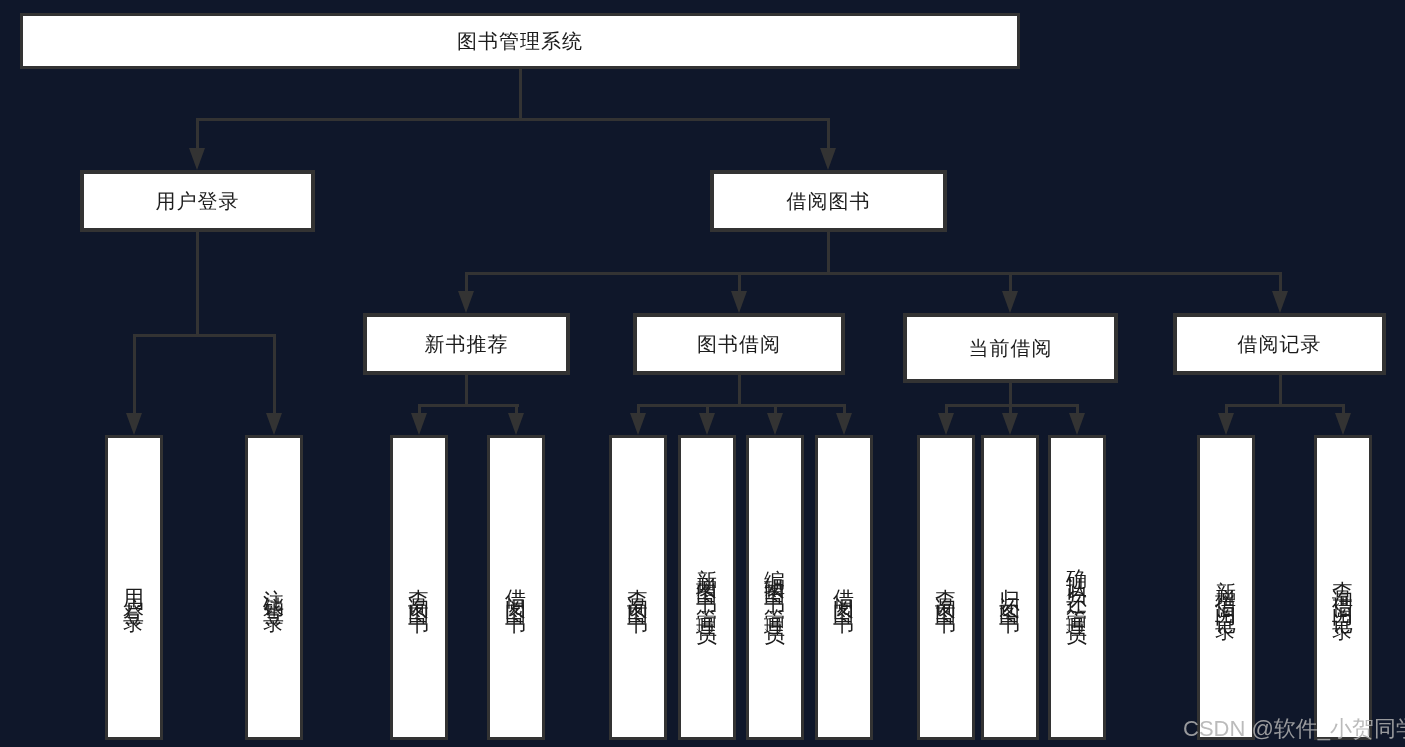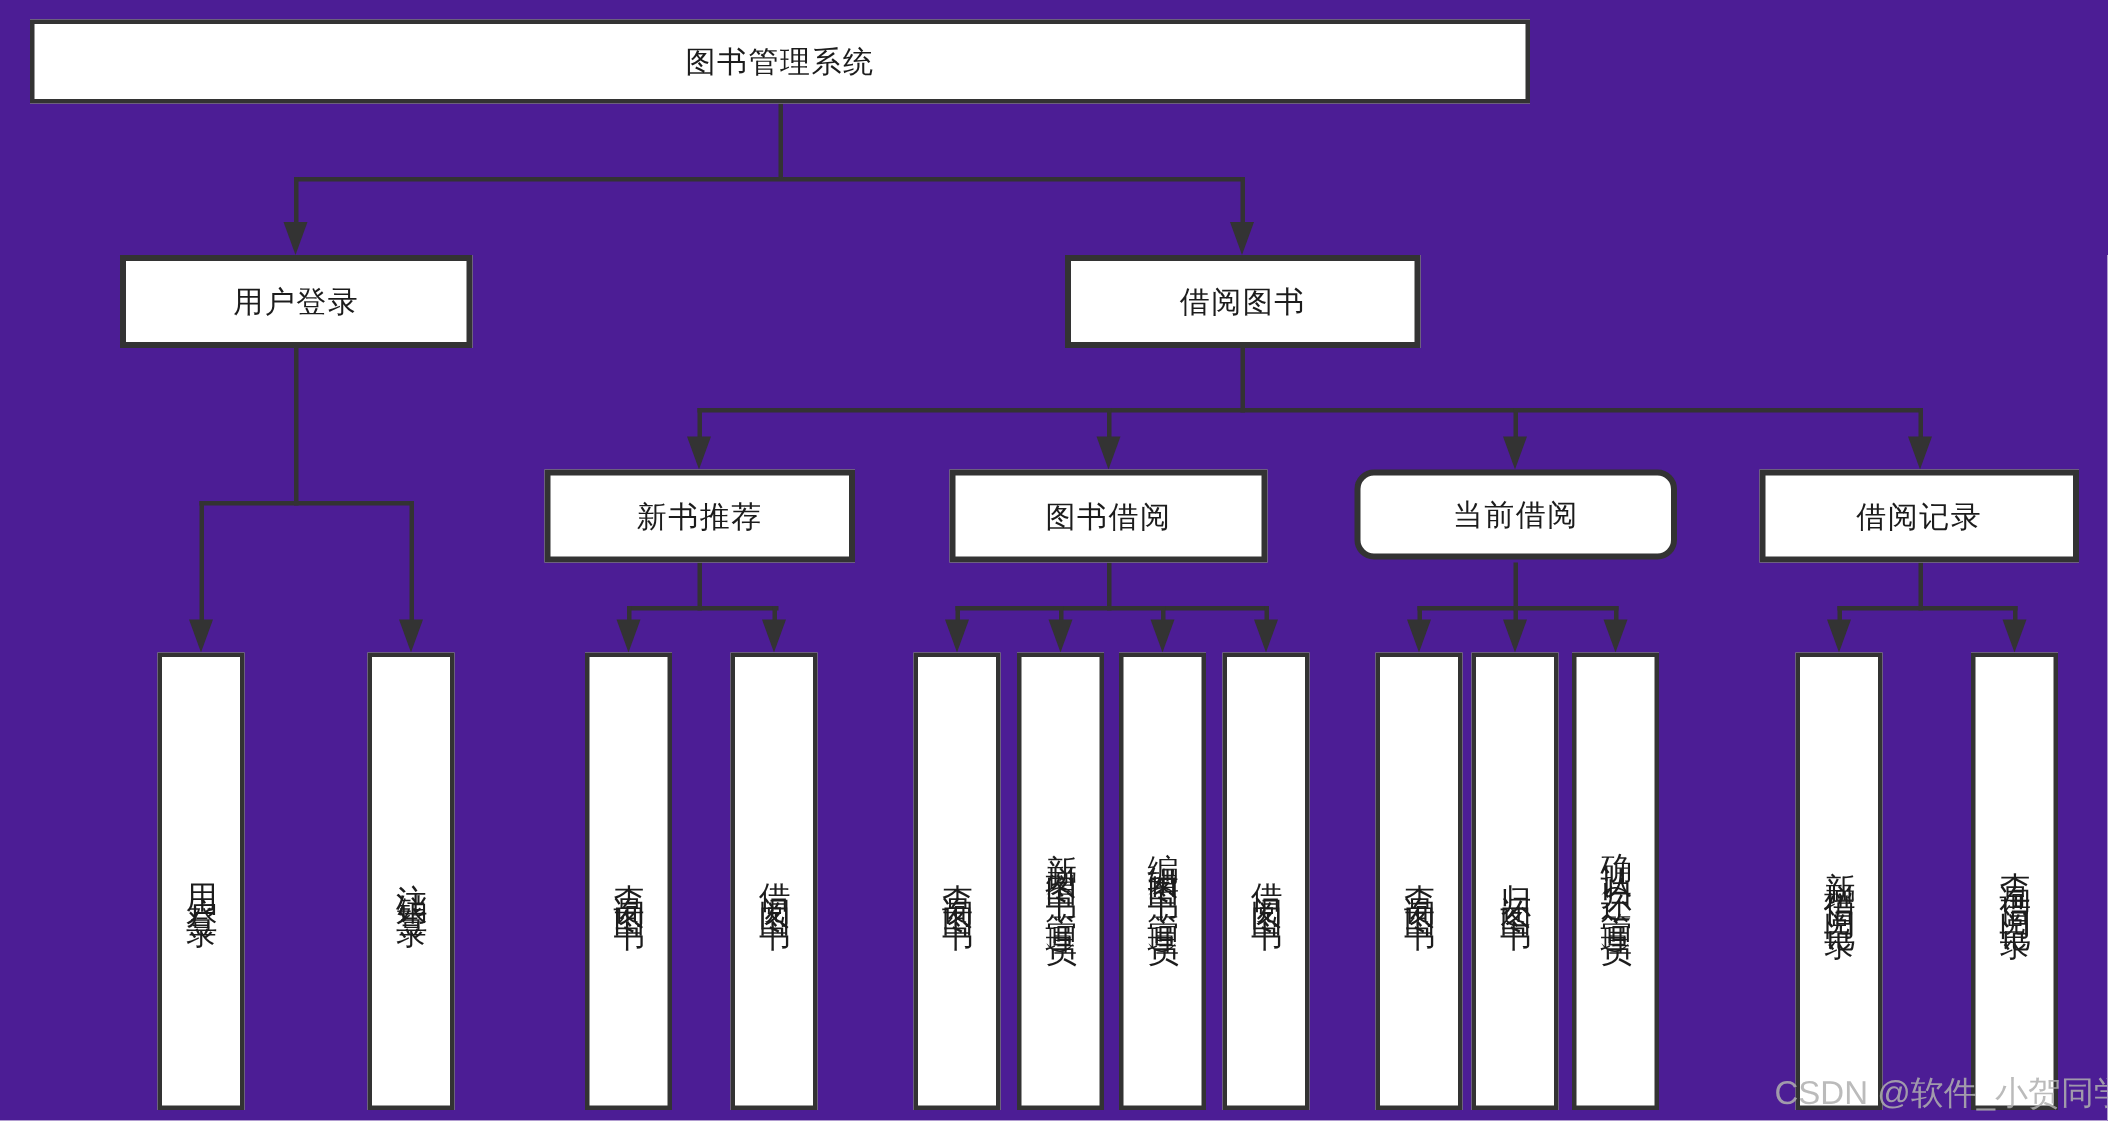--- a/index.html
+++ b/index.html
@@ -5,21 +5,21 @@
   html, body {
     margin: 0;
     padding: 0;
     background: #ffffff;
     font-family: "Liberation Sans", "DejaVu Sans", sans-serif;
   }
   #canvas {
     position: relative;
     width: 1405px;
     height: 747px;
-    background: #4c1d95;
+    background: #0f172a;
     overflow: hidden;
   }
   .box {
     position: absolute;
     box-sizing: border-box;
     background: #ffffff;
     border: 3px solid #333333;
     display: flex;
     align-items: center;
     justify-content: center;
@@ -123,21 +123,21 @@
   <div class="arrow-down" style="left:1002px; top:291px;"></div>
   <div class="vline" style="left:1279px; top:272px; height:21px;"></div>
   <div class="arrow-down" style="left:1272px; top:291px;"></div>
 
   <div class="box lv2" style="left:633px; top:313px; width:212px; height:62px;">
     <span>图书借阅</span>
   </div>
   <div class="box lv2" style="left:363px; top:313px; width:207px; height:62px;">
     <span>新书推荐</span>
   </div>
-  <div class="box lv2" style="left:903px; top:313px; width:215px; height:60px;border-radius:13px;">
+  <div class="box lv2" style="left:903px; top:313px; width:215px; height:70px;">
     <span>当前借阅</span>
   </div>
   <div class="box lv2" style="left:1173px; top:313px; width:213px; height:62px;">
     <span>借阅记录</span>
   </div>
 
   <div class="vline" style="left:465px; top:375px; height:32px;"></div>
   <div class="hline" style="left:418px; top:404px; width:101px;"></div>
   <div class="vline" style="left:418px; top:404px; height:11px;"></div>
   <div class="arrow-down" style="left:411px; top:413px;"></div>

